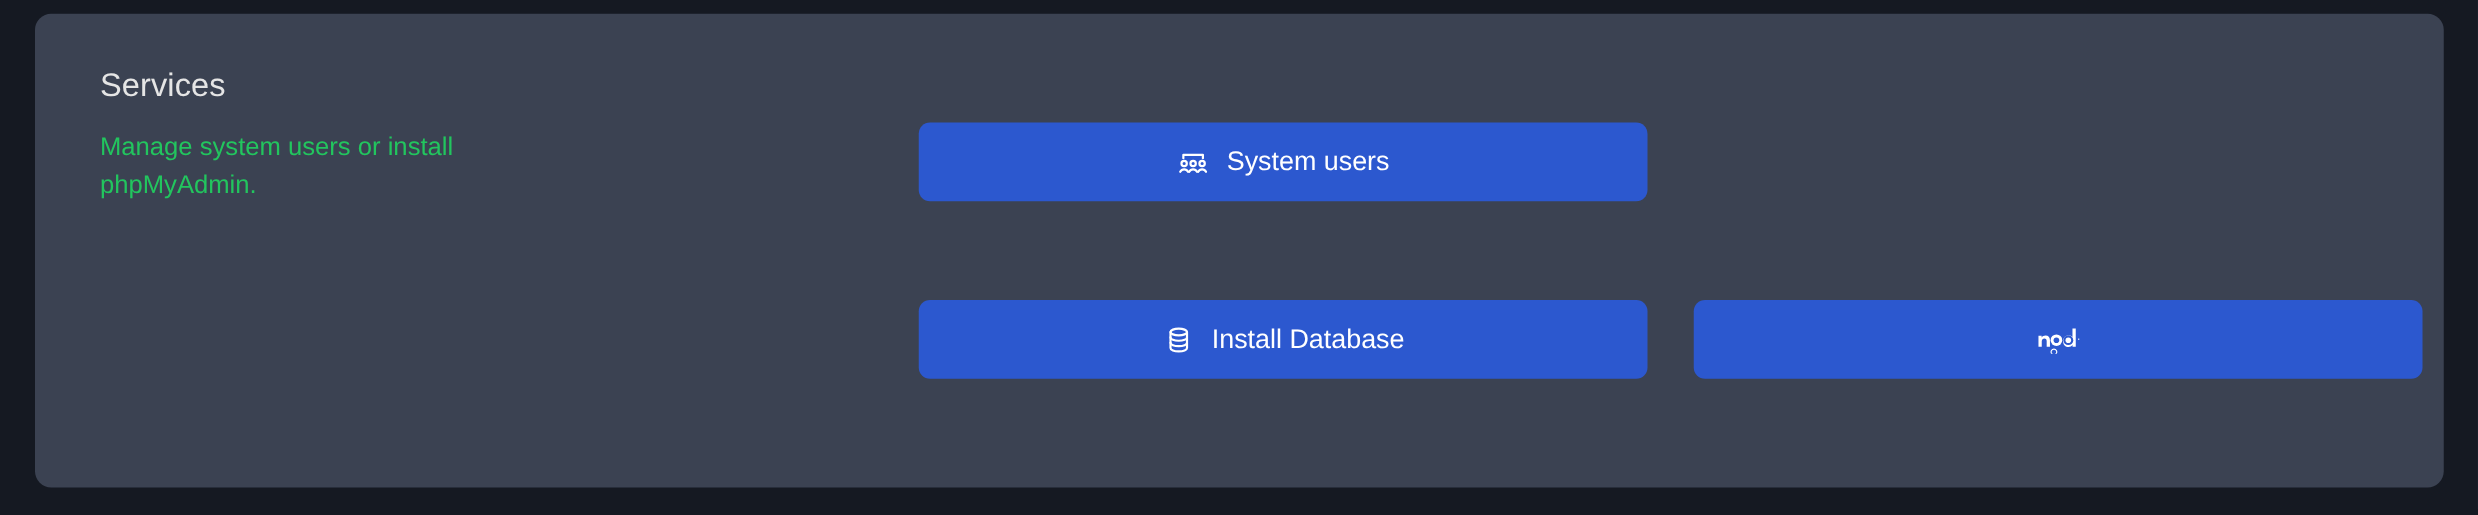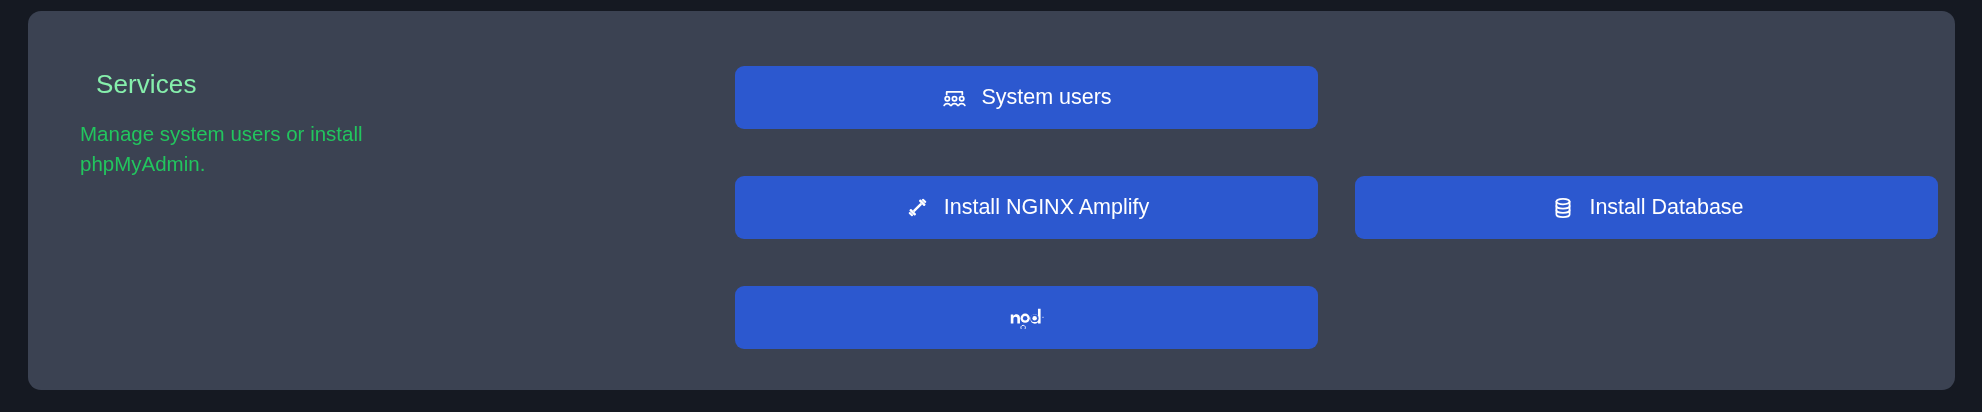--- a/index.html
+++ b/index.html
@@ -44,23 +44,23 @@
   .info-col {
     position: absolute;
     left: 52px;
     top: 41px;
     width: 450px;
   }
 
   .card-title {
     font-size: 26px;
     line-height: 32px;
-    color: #86efac;
+    color: #e5e5e5;
     font-weight: 400;
-    margin: 16px;
+    margin: 0;
     letter-spacing: 0.1px;
   }
 
   .card-desc {
     margin: 19px 0 0 0;
     font-size: 20.5px;
     line-height: 30px;
     color: #22c55e;
     font-weight: 400;
     max-width: 340px;
@@ -86,20 +86,21 @@
     align-items: center;
     justify-content: center;
     gap: 13px;
     cursor: pointer;
     font-family: "Liberation Sans", sans-serif;
     font-size: 21.5px;
     color: #ffffff;
     padding: 0;
     box-sizing: border-box;
     white-space: nowrap;
+    margin-top: 32px;
   }
 
   .btn-primary { background: #2c58cf; }
   .btn-danger  { background: #dd5c5c; }
 
   .btn-empty {
     height: 63px;
     background: transparent;
   }
 
@@ -149,34 +150,20 @@
               <path d="M2.1 19.6a3.4 3.4 0 0 1 6 0"></path>
               <path d="M9 19.6a3.4 3.4 0 0 1 6 0"></path>
               <path d="M15.9 19.6a3.4 3.4 0 0 1 6 0"></path>
             </svg>
           </span>
           <span class="btn-label">System users</span>
         </button>
 
         <div class="btn-empty"></div>
 
-        <button class="btn btn-primary">
-          <span class="btn-icon">
-            <svg viewBox="0 0 24 24" width="25" height="25" fill="#ffffff">
-              <g transform="rotate(-45 12 12)">
-                <rect x="2.0" y="9.6" width="2.1" height="4.8" rx="0.8"></rect>
-                <rect x="4.3" y="8.2" width="2.5" height="7.6" rx="1"></rect>
-                <rect x="6.8" y="10.85" width="10.4" height="2.3" rx="0.6"></rect>
-                <rect x="17.2" y="8.2" width="2.5" height="7.6" rx="1"></rect>
-                <rect x="19.9" y="9.6" width="2.1" height="4.8" rx="0.8"></rect>
-              </g>
-            </svg>
-          </span>
-          <span class="btn-label">Install NGINX Amplify</span>
-        </button>
 
         <button class="btn btn-primary">
           <span class="btn-icon">
             <svg viewBox="0 0 24 24" width="24" height="24" fill="none" stroke="#ffffff" stroke-width="1.75" stroke-linecap="round" stroke-linejoin="round">
               <ellipse cx="12" cy="5.6" rx="6.6" ry="2.7"></ellipse>
               <path d="M5.4 5.6v12.8c0 1.5 2.96 2.7 6.6 2.7s6.6-1.2 6.6-2.7V5.6"></path>
               <path d="M5.4 9.9c0 1.5 2.96 2.7 6.6 2.7s6.6-1.2 6.6-2.7"></path>
               <path d="M5.4 14.2c0 1.5 2.96 2.7 6.6 2.7s6.6-1.2 6.6-2.7"></path>
             </svg>
           </span>

